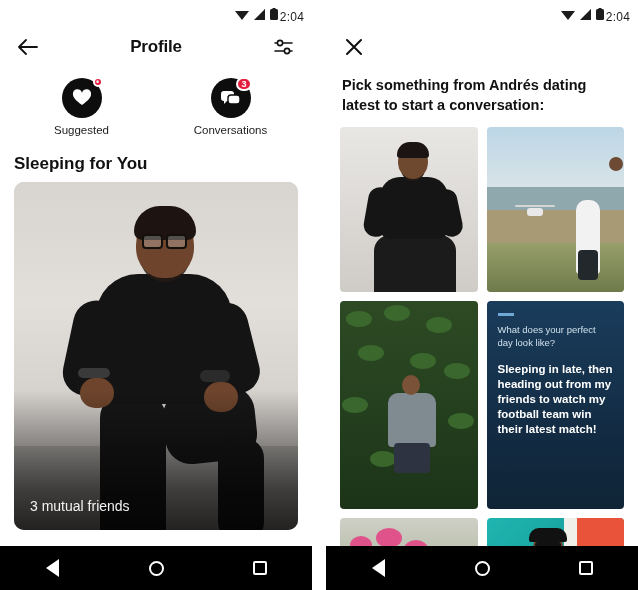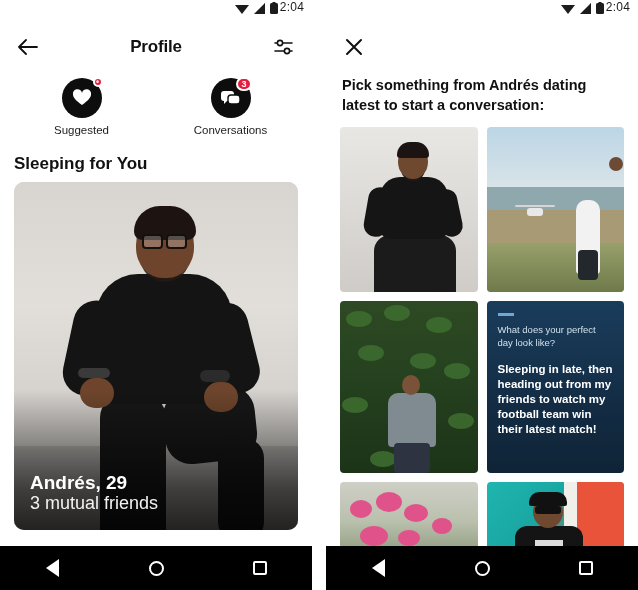--- a/index.html
+++ b/index.html
@@ -12,21 +12,21 @@
   .app { display: flex; width: 638px; height: 590px; background: #fff; }
 
   
   .phone { position: relative; height: 590px; background: #fff; display: flex; flex-direction: column; }
   .phone-left { width: 312px; }
   .divider { width: 14px; height: 590px; background: #ffffff; flex: 0 0 14px; }
   .phone-right { width: 312px; }
 
   
   .statusbar {
-    height: 24px; display: flex; align-items: flex-start; justify-content: flex-end;
+    height: 24px; display: flex; align-items: flex-end; justify-content: flex-end;
     gap: 2px; padding: 0 8px 0 0; background: #ffffff; color: #1d1d1d;
   }
   .status-icons { display: flex; align-items: center; gap: 4px; }
   .status-time { font-size: 12px; font-weight: 500; letter-spacing: 0.2px; color: #1c1c1c; }
 
   
   .dating-header {
     height: 46px; display: flex; align-items: center; justify-content: space-between;
     padding: 0 16px;
   }
@@ -78,30 +78,30 @@
   .p-armR { position: absolute; left: 196px; top: 120px; width: 44px; height: 92px; border-radius: 24px; background: #141414; transform: rotate(-14deg); }
   .p-handL { position: absolute; left: 66px; top: 196px; width: 34px; height: 30px; border-radius: 16px; background: #6e452c; }
   .p-handR { position: absolute; left: 190px; top: 200px; width: 34px; height: 30px; border-radius: 16px; background: #6e452c; }
   .p-watch { position: absolute; left: 186px; top: 188px; width: 30px; height: 12px; border-radius: 6px; background: #2b2b2b; }
   .p-band { position: absolute; left: 64px; top: 186px; width: 32px; height: 10px; border-radius: 5px; background: #3a3a3a; }
   .p-legL { position: absolute; left: 86px; top: 210px; width: 66px; height: 150px; border-radius: 26px 26px 10px 10px; background: #171717; }
   .p-legR { position: absolute; left: 150px; top: 206px; width: 92px; height: 74px; border-radius: 26px; background: #171717; transform: rotate(-6deg); }
   .p-shin { position: absolute; left: 204px; top: 256px; width: 46px; height: 104px; border-radius: 20px; background: #171717; }
   .card-scrim { position: absolute; left:0; right:0; bottom:0; height: 140px; background: linear-gradient(180deg, rgba(0,0,0,0) 0%, rgba(0,0,0,.62) 70%, rgba(0,0,0,.78) 100%); }
   .card-name { position: absolute; left: 16px; bottom: 36px; color: #fff; font-size: 19px; font-weight: bold; }
-  .card-sub { position: absolute; left: 16px; bottom: 16px; color: #f2f2f2; font-size: 18px; margin-top: 30px; }
+  .card-sub { position: absolute; left: 16px; bottom: 16px; color: #f2f2f2; font-size: 14px; margin-top: 30px; }
 
   
   .right-header { height: 46px; display: flex; align-items: center; padding: 0 16px; }
   .prompt { font-size: 14.5px; line-height: 1.35; font-weight: bold; color: #111; padding: 6px 16px 12px 16px; }
 
   .grid { display: grid; grid-template-columns: 1fr 1fr; gap: 9px; padding: 0 14px; }
   .tile { border-radius: 4px; overflow: hidden; position: relative; }
   .tile.h1 { height: 165px; }
-  .tile.h2 { height: 172px; }
+  .tile.h2 { height: 208px; }
   .tile.h3 { height: 88px; }
 
   
   .t1 { background: linear-gradient(180deg,#e9e7e4 0%, #cfccc8 100%); }
   .t1 .head { position: absolute; left: 58px; top: 18px; width: 30px; height: 34px; border-radius: 50%; background: #6f4830; }
   .t1 .hair { position: absolute; left: 57px; top: 15px; width: 32px; height: 16px; border-radius: 16px 16px 4px 4px; background: #1b1412; }
   .t1 .beard { position: absolute; left: 61px; top: 36px; width: 24px; height: 18px; border-radius: 0 0 12px 12px; background: #241a15; }
   .t1 .torso { position: absolute; left: 40px; top: 50px; width: 68px; height: 62px; border-radius: 20px 20px 10px 10px; background: #151515; }
   .t1 .armL { position: absolute; left: 26px; top: 60px; width: 24px; height: 50px; border-radius: 12px; background: #151515; transform: rotate(10deg); }
   .t1 .armR { position: absolute; left: 98px; top: 62px; width: 22px; height: 48px; border-radius: 12px; background: #151515; transform: rotate(-12deg); }
@@ -249,21 +249,20 @@
           <div class="p-watch"></div>
           <div class="p-handL"></div>
           <div class="p-handR"></div>
           <div class="p-beard"></div>
           <div class="p-head"></div>
           <div class="p-hair"></div>
           <div class="p-glass-l"></div>
           <div class="p-glass-r"></div>
         </div>
         <div class="card-scrim"></div>
-        <div class="card-name">Andrés, 29</div>
         <div class="card-sub">3 mutual friends</div>
       </div>
 
     </div>
 
     <div class="navbar">
       <div class="nav-btn">
           <span class="nav-back"></span>
         </div>
       <div class="nav-btn">

